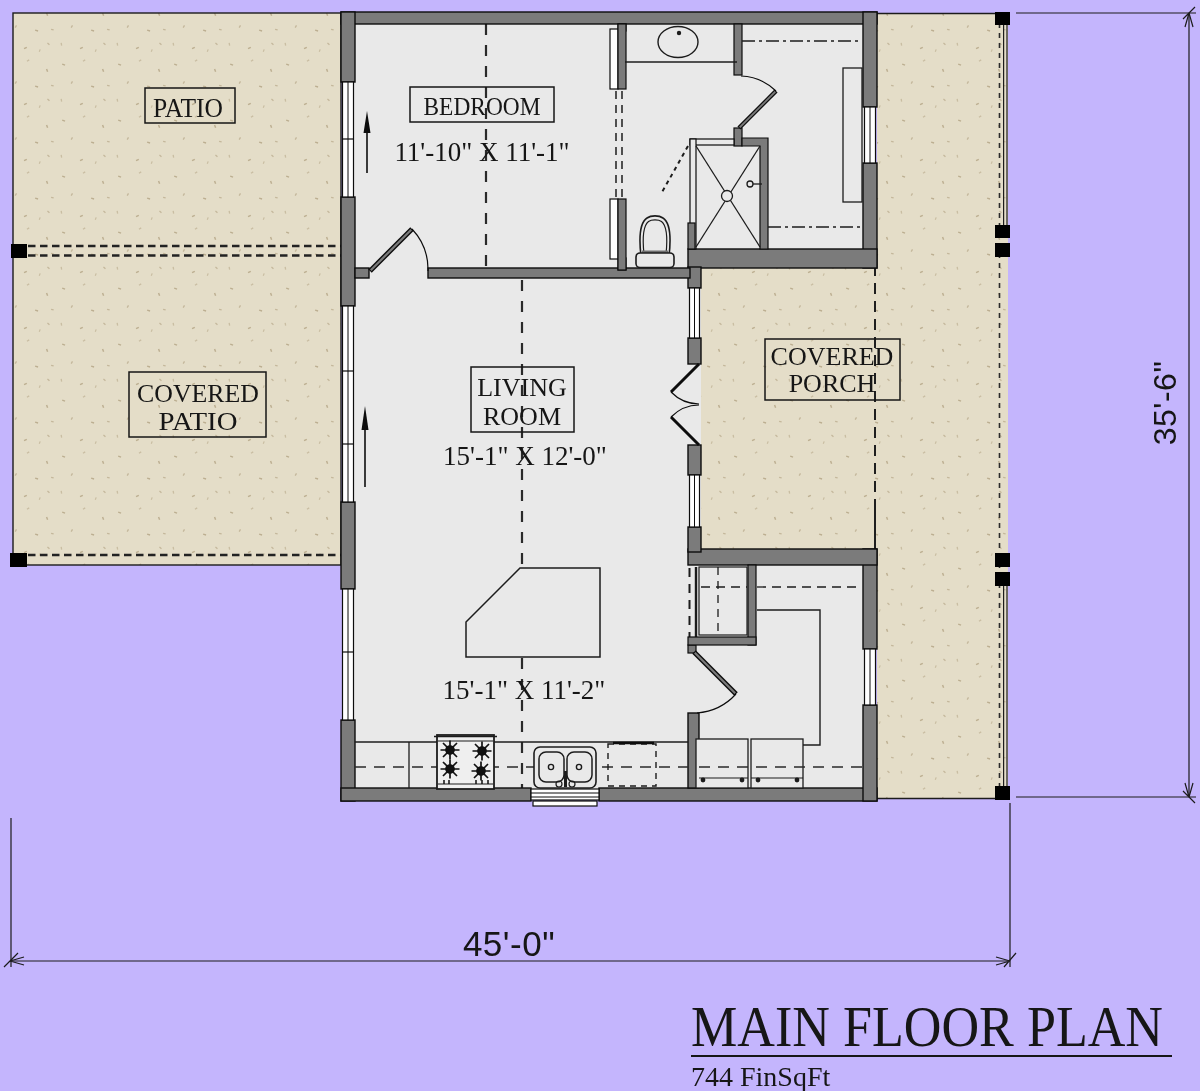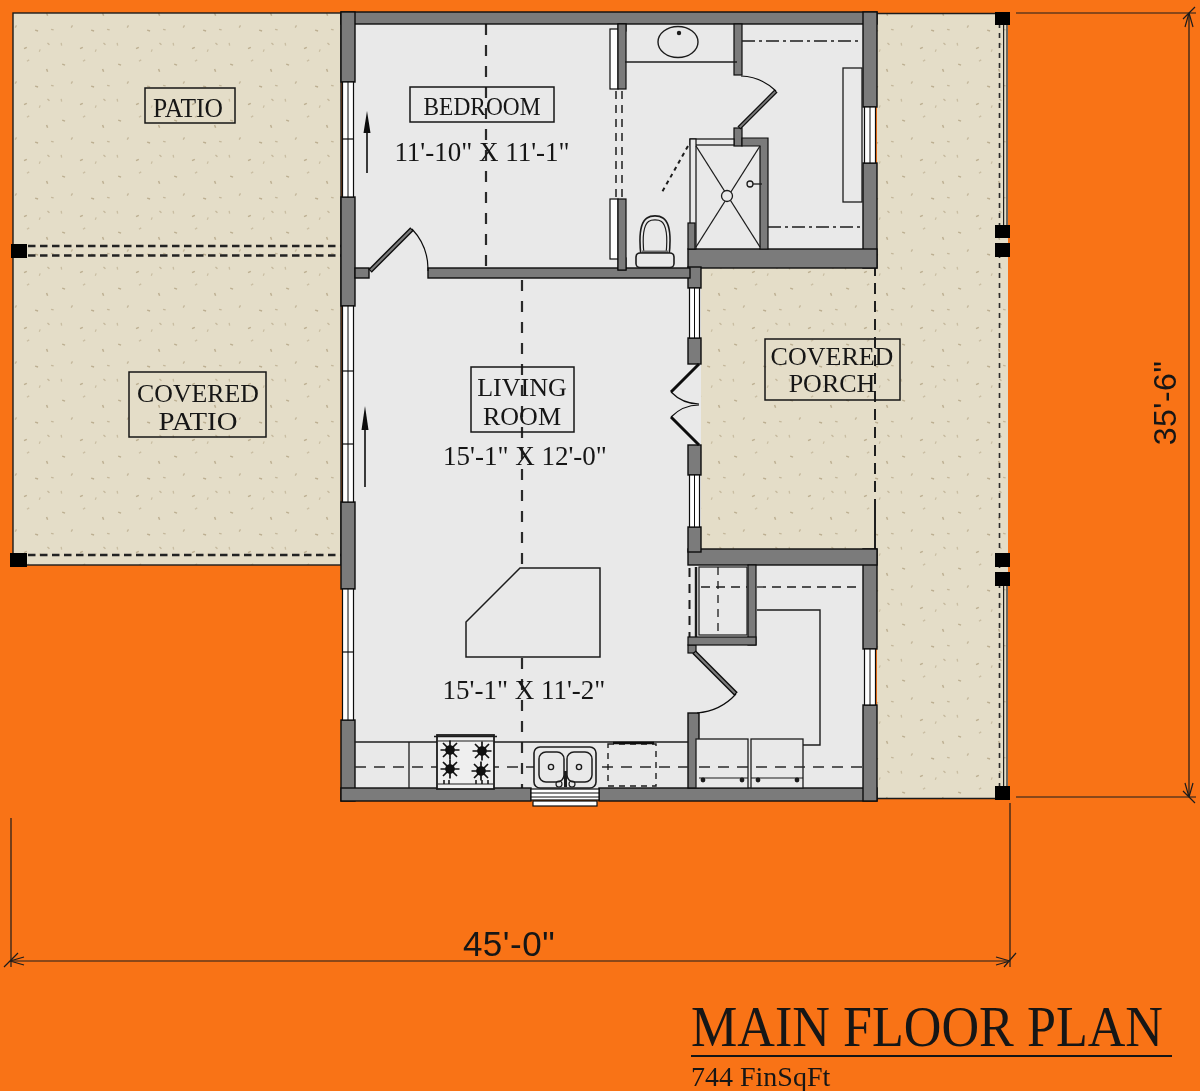--- a/index.html
+++ b/index.html
@@ -1,16 +1,16 @@
 <!DOCTYPE html>
 <html><head>
 <meta charset="utf-8">
 <style>
   html,body{margin:0;padding:0;background:#ffffff;}
-  .wrap{width:1200px;height:1091px;position:relative;overflow:hidden;background:#f97316;}
+  .wrap{width:1200px;height:1091px;position:relative;overflow:hidden;background:#c4b5fd;}
   svg text{font-family:"Liberation Serif", serif;fill:#161616;}
   .dimtxt{font-family:"Liberation Sans", sans-serif;}
 </style>
 </head>
 <body>
 <div class="wrap">
 <svg width="1200" height="1091" viewBox="0 0 1200 1091" xmlns="http://www.w3.org/2000/svg">
 <defs>
   <pattern id="speck" width="56" height="56" patternUnits="userSpaceOnUse">
     <rect width="56" height="56" fill="#e4ddc8"></rect>

